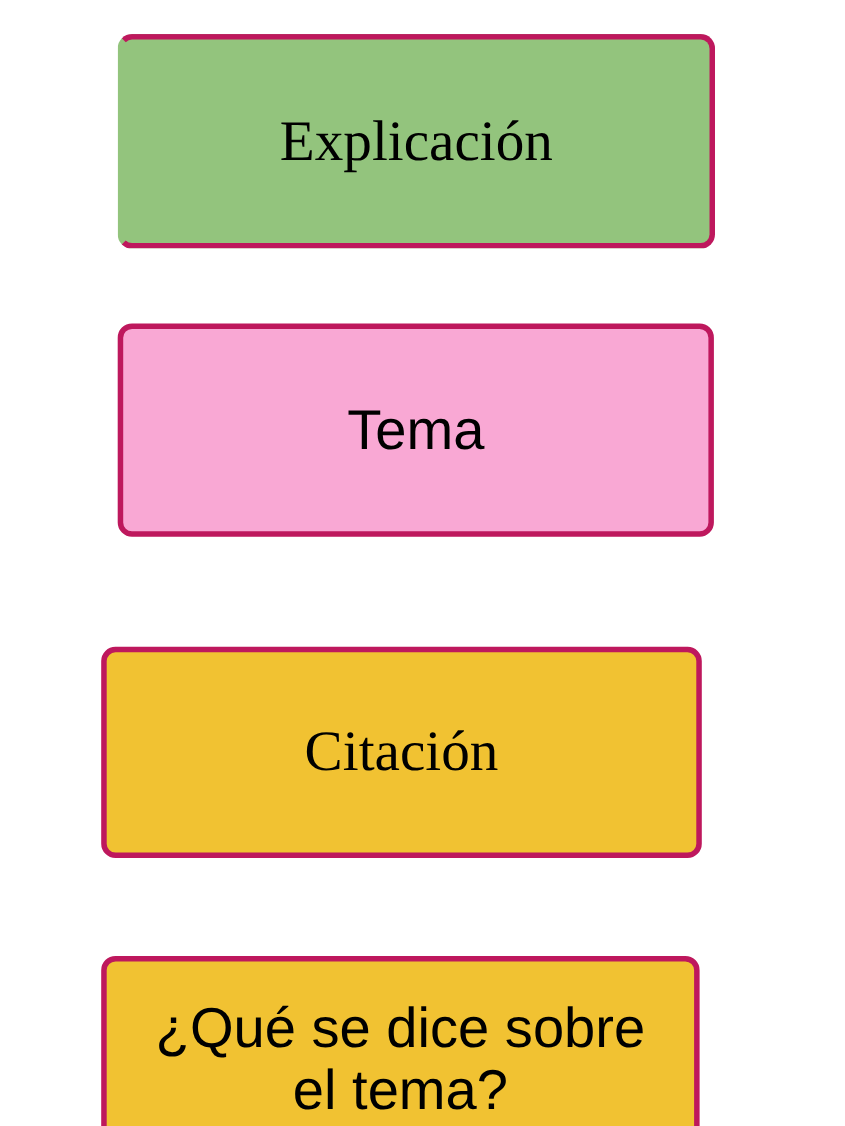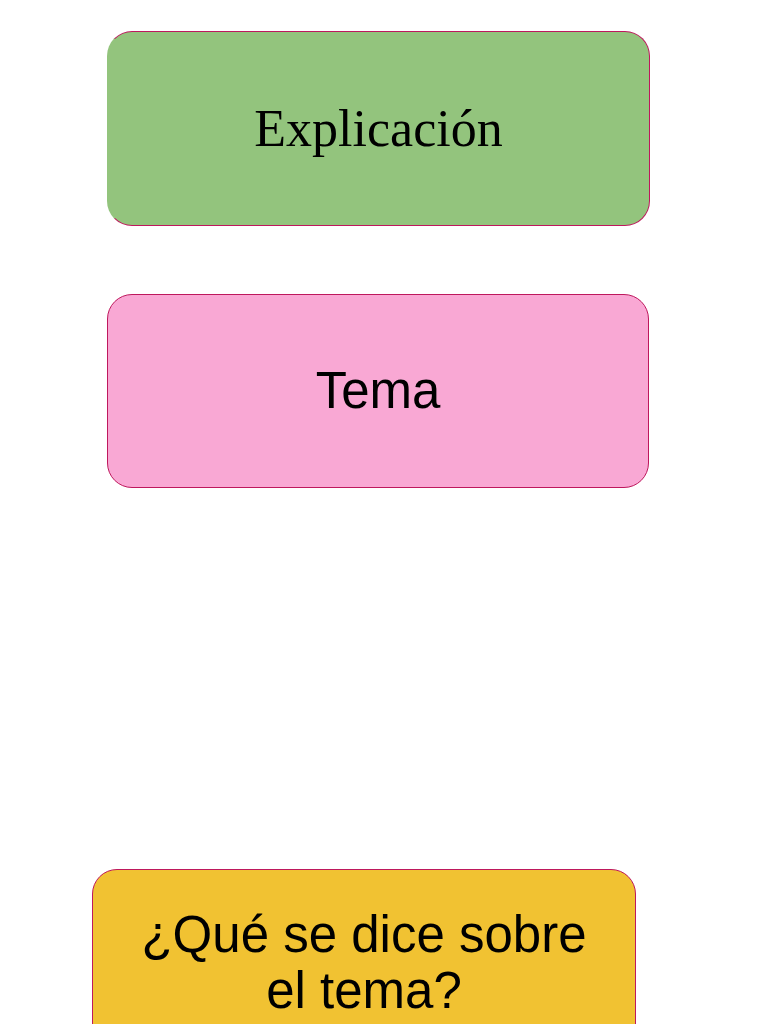--- a/index.html
+++ b/index.html
@@ -11,22 +11,22 @@
     position: relative;
     width: 768px;
     height: 1024px;
     background: #ffffff;
     overflow: hidden;
     font-family: "Liberation Sans", sans-serif;
   }
   .node {
     position: absolute;
     box-sizing: border-box;
-    border: 1px solid #be185d;
-    border-radius: 25px;
+    border: 5px solid #be185d;
+    border-radius: 13px;
     display: flex;
     align-items: center;
     justify-content: center;
     text-align: center;
     color: #000000;
   }
   .node-label {
     display: block;
     padding: 0 40px;
     line-height: 1.1;
@@ -60,18 +60,21 @@
 <div class="page">
 
   <div class="node font-serif" id="node-explicacion" style="background-color: rgb(147, 196, 125);">
     <span class="node-label">Explicación</span>
   </div>
 
   <div class="node font-sans" id="node-tema" style="background-color: #f9a8d4;">
     <span class="node-label">Tema</span>
   </div>
 
+  <div class="node font-serif" id="node-citacion" style="background-color: rgb(241, 194, 50);">
+    <span class="node-label">Citación</span>
+  </div>
 
   <div class="node font-sans" id="node-que-se-dice" style="background-color: rgb(241, 194, 50);">
     <span class="node-label">¿Qué se dice sobre el tema?</span>
   </div>
 
 </div>
 
 </body></html>

